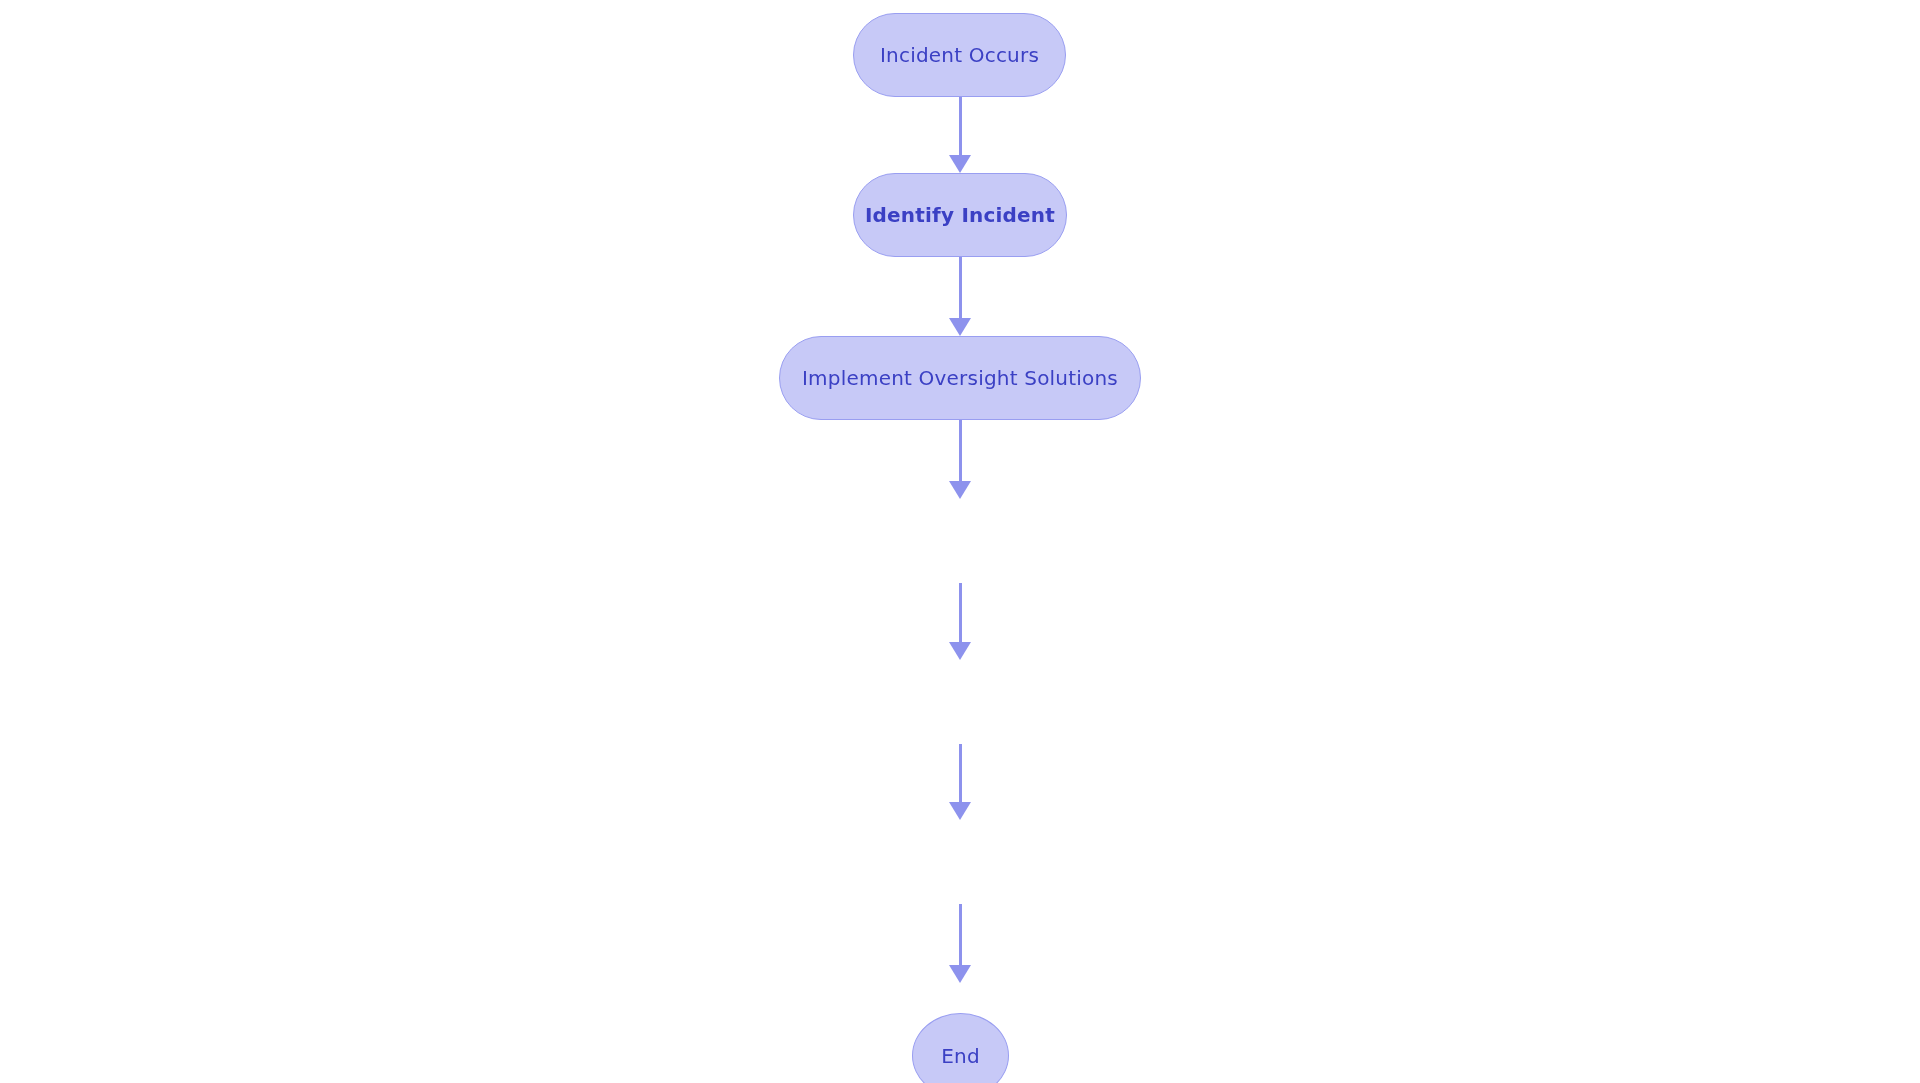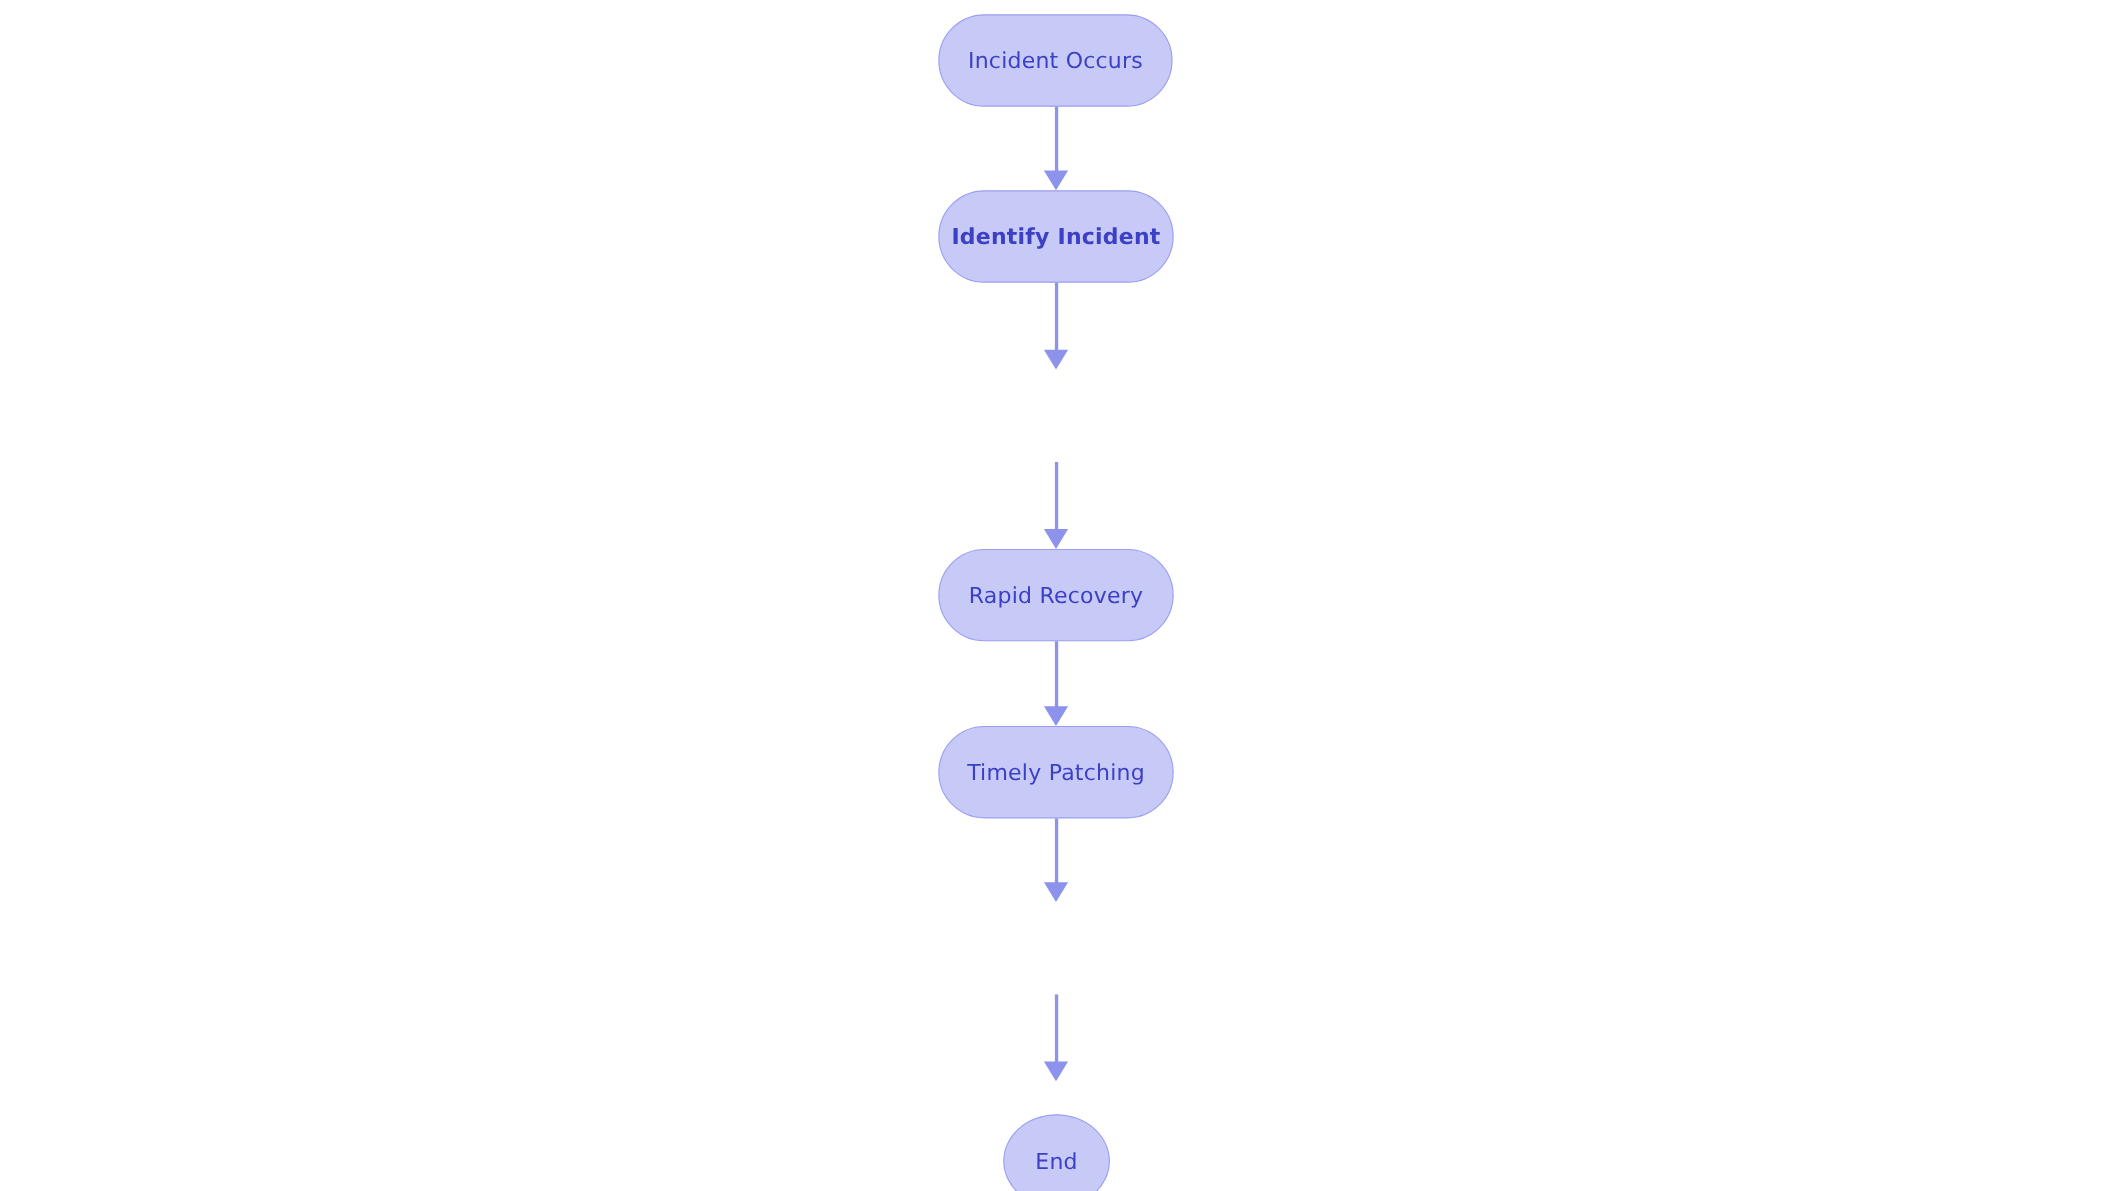--- a/index.html
+++ b/index.html
@@ -91,38 +91,35 @@
 
   <div class="node n2">
     <span class="node-label">Identify Incident</span>
   </div>
 
   <div class="edge e2">
     <div class="edge-line"></div>
     <div class="edge-head"></div>
   </div>
 
+  <div class="node n3">
+    <span class="node-label">Implement Oversight Solutions</span>
+  </div>
 
   <div class="edge e3">
     <div class="edge-line"></div>
     <div class="edge-head"></div>
   </div>
 
-  <div class="node n4">
-    <span class="node-label">Rapid Recovery</span>
-  </div>
 
   <div class="edge e4">
     <div class="edge-line"></div>
     <div class="edge-head"></div>
   </div>
 
-  <div class="node n5">
-    <span class="node-label">Timely Patching</span>
-  </div>
 
   <div class="edge e5">
     <div class="edge-line"></div>
     <div class="edge-head"></div>
   </div>
 
 
   <div class="edge e6">
     <div class="edge-line"></div>
     <div class="edge-head"></div>

